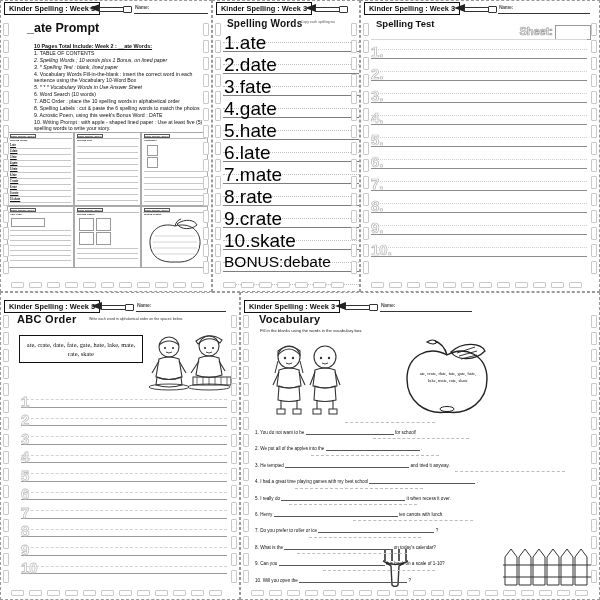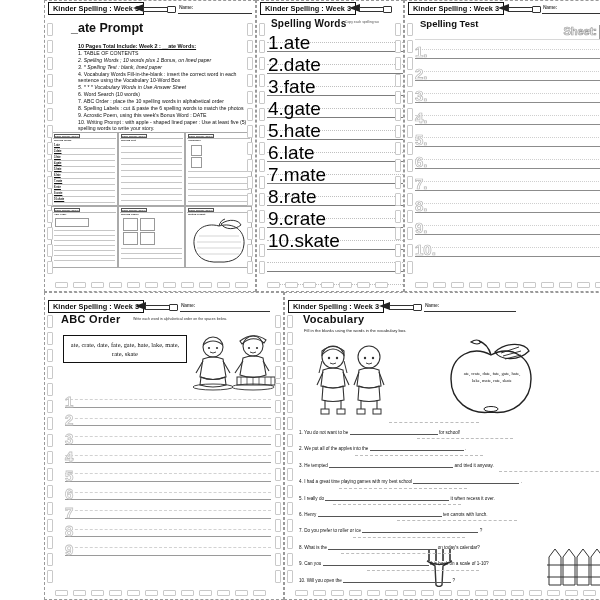--- a/index.html
+++ b/index.html
@@ -1,18 +1,18 @@
 <!DOCTYPE html>
 <html><head>
 <meta charset="utf-8">
 <style>
   html,body{margin:0;padding:0;background:#ffffff;}
   body{width:600px;height:600px;overflow:hidden;
        font-family:"Liberation Sans",sans-serif;color:#111;}
-  .sheet{position:absolute;background:#fff;box-sizing:border-box;overflow:hidden;margin-left:44px;}
+  .sheet{position:absolute;background:#fff;box-sizing:border-box;overflow:hidden;}
   .dashed-border{border:1px dashed #9a9a9a;}
 
   
   .hdr{position:relative;height:16px;}
   .titlebox{position:absolute;left:3px;top:1px;border:1.4px solid #111;
             background:#fff;padding:1px 4px;font-weight:bold;white-space:nowrap;}
   .pencil{position:absolute;top:3px;height:9px;}
   .pencil .body{position:absolute;left:10px;top:3px;height:3px;width:26px;
                 border:1px solid #333;background:#fff;}
   .pencil .tip{position:absolute;left:0;top:0;width:0;height:0;
@@ -343,20 +343,21 @@
         <div class="w">9.crate</div>
       </div>
     <div class="wrow">
         <div class="mid"></div>
         <div class="base"></div>
         <div class="w">10.skate</div>
       </div>
     <div class="wrow">
         <div class="mid"></div>
         <div class="base"></div>
+        <div class="w bonus">BONUS:debate</div>
       </div>
     <div class="wrow">
         <div class="mid"></div>
       </div>
   </div>
 <div class="tick tickV" style="top: 22px; left: 2px;"></div>
     <div class="tick tickV" style="top: 22px; right: 2px;"></div>
     <div class="tick tickV" style="top: 39px; left: 2px;"></div>
     <div class="tick tickV" style="top: 39px; right: 2px;"></div>
     <div class="tick tickV" style="top: 56px; left: 2px;"></div>
@@ -587,20 +588,25 @@
       </div>
     <div class="arow">
         <div class="mid"></div>
         <div class="base"></div>
         <div class="n">8</div>
       </div>
     <div class="arow">
         <div class="mid"></div>
         <div class="base"></div>
         <div class="n">9</div>
+      </div>
+    <div class="arow">
+        <div class="mid"></div>
+        <div class="base"></div>
+        <div class="n">10</div>
       </div>
   </div>
 <div class="tick tickV" style="top: 22px; left: 2px;"></div>
     <div class="tick tickV" style="top: 22px; right: 2px;"></div>
     <div class="tick tickV" style="top: 39px; left: 2px;"></div>
     <div class="tick tickV" style="top: 39px; right: 2px;"></div>
     <div class="tick tickV" style="top: 56px; left: 2px;"></div>
     <div class="tick tickV" style="top: 56px; right: 2px;"></div>
     <div class="tick tickV" style="top: 73px; left: 2px;"></div>
     <div class="tick tickV" style="top: 73px; right: 2px;"></div>

